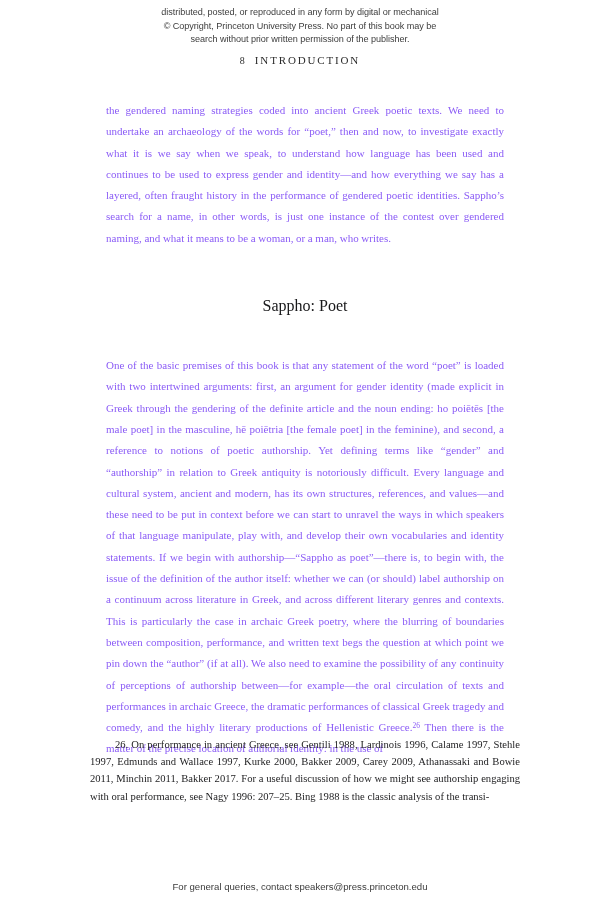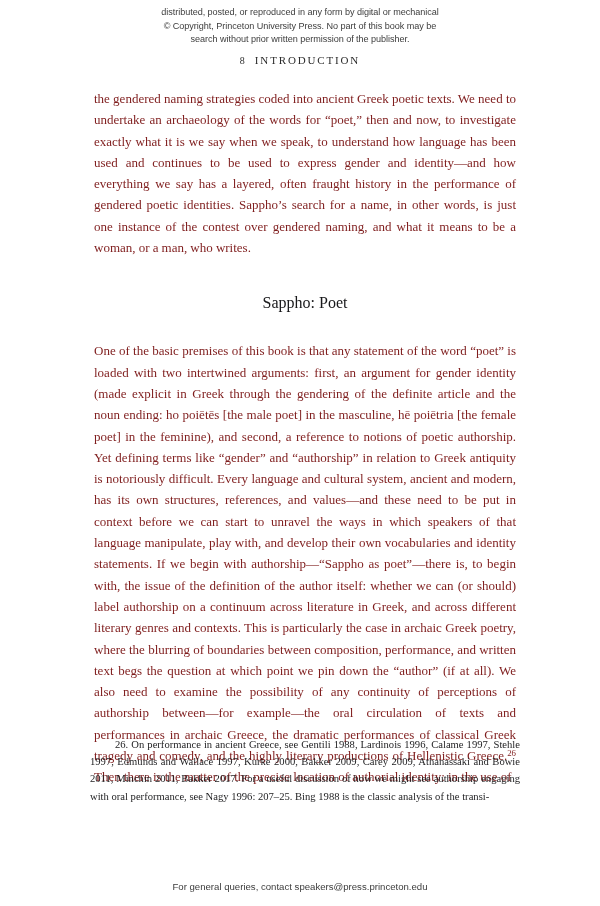--- a/index.html
+++ b/index.html
@@ -58,26 +58,26 @@
   }
 
   
   .textblock {
     position: absolute;
     top: 84px;
     left: 90px;
     width: 430px;
   }
   p.body {
-    margin: 4px;
-    font-size: 13px;
+    margin: 16px;
+    font-size: 11px;
     line-height: 21.3px;
     text-align: justify;
     text-justify: inter-word;
-    color: #7f1d1d;
+    color: #8b5cf6;
     hyphens: none;
     word-spacing: -0.1px;
   }
   p.body.indent {
     text-indent: 0;
   }
   .ital { }
   sup.fnref {
     font-size: 0.68em;
     vertical-align: 0.45em;

